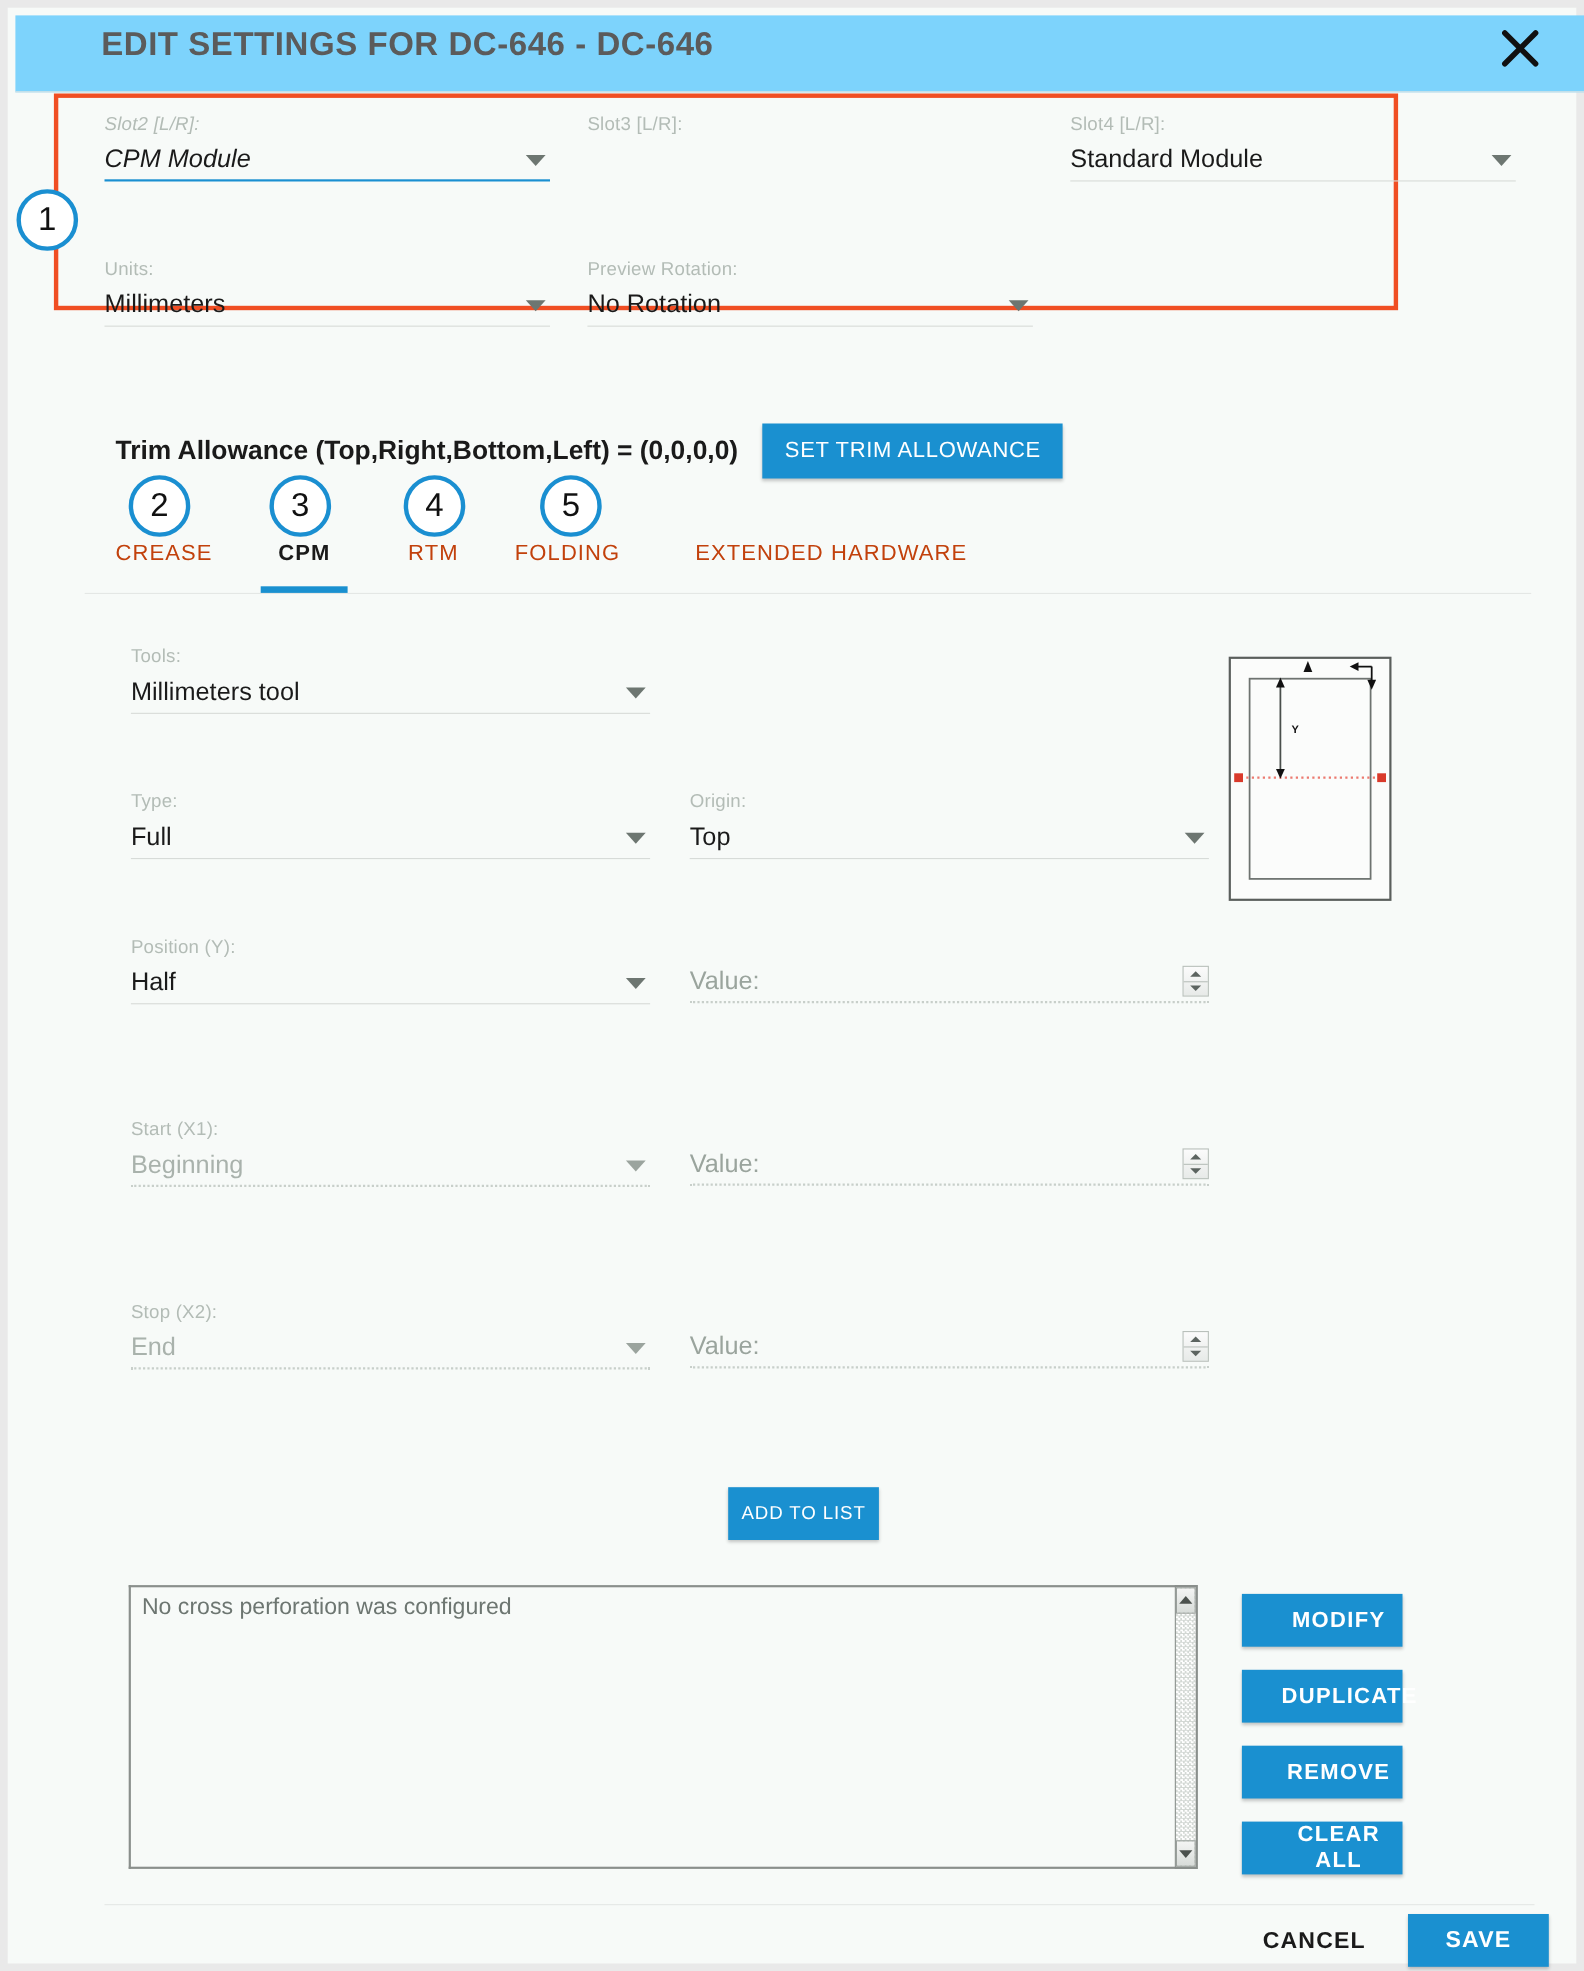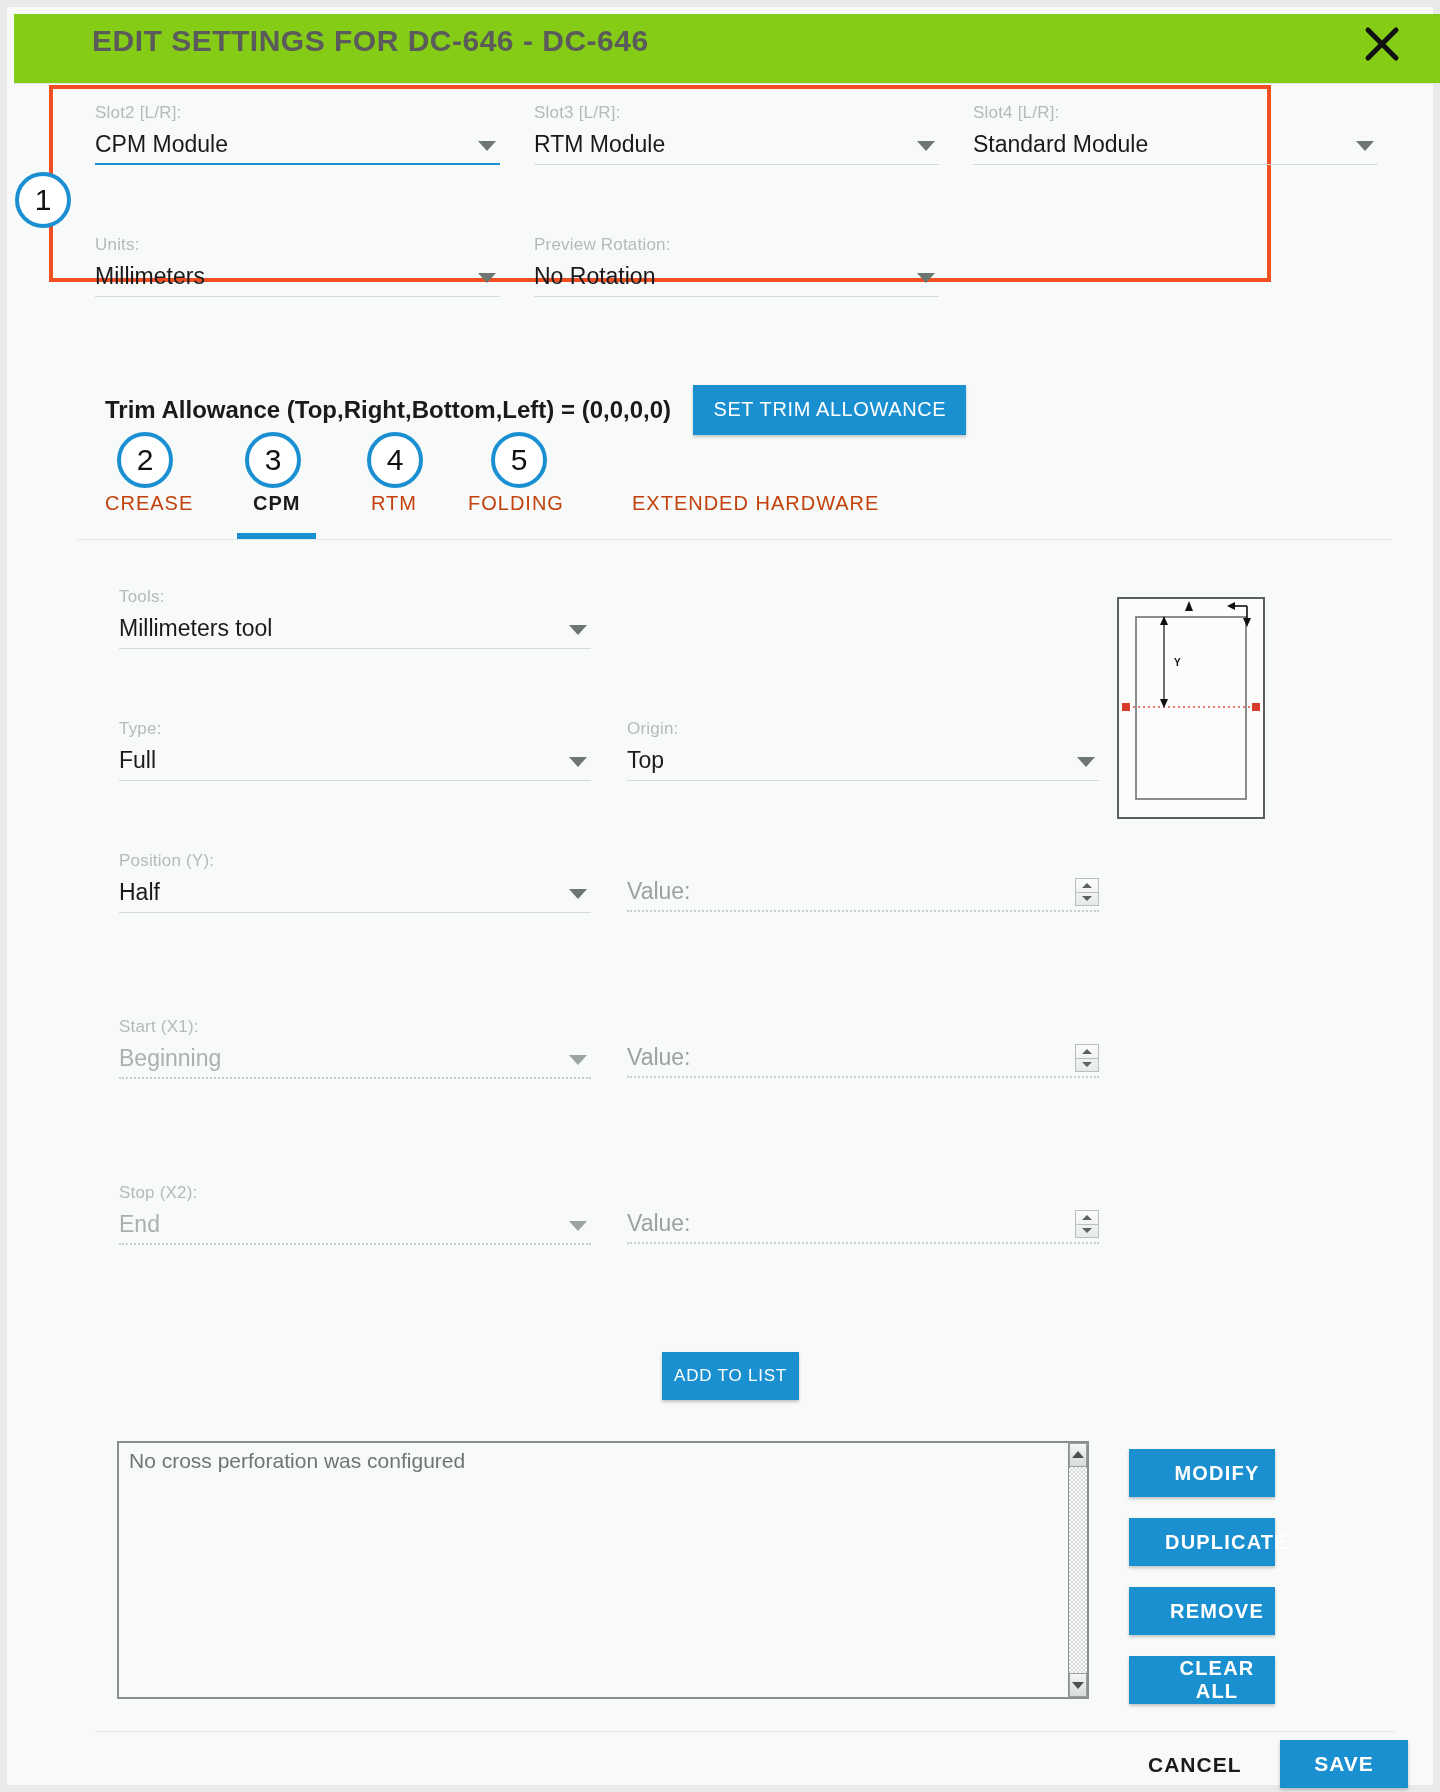--- a/index.html
+++ b/index.html
@@ -13,21 +13,21 @@
   }
   
   #frame {
     position:absolute; left:0; top:0; width:1440px; height:1792px;
     border:7px solid #e9e9e9;
     background:#f7faf8;
   }
   
   #header {
     position:absolute; left:7px; top:7px; width:1426px; height:70px;
-    background:#84cc16;
+    background:#7dd3fc;
     border-bottom:1px solid #e2e5e3;
   }
   #dlg-title {
     position:absolute; left:78px; top:10px;
     font-size:30px; font-weight:bold; letter-spacing:.5px;
     color:#5b5b5b;
     font-family:"Liberation Sans", sans-serif;
   }
   #close-btn {
     position:absolute; right:36px; top:8px;
@@ -226,34 +226,30 @@
     <div id="close-btn">
       <svg width="44" height="44" viewBox="0 0 44 44" aria-hidden="true">
         <line x1="8" y1="8" x2="36" y2="36" stroke="#111" stroke-width="5" stroke-linecap="round"></line>
         <line x1="36" y1="8" x2="8" y2="36" stroke="#111" stroke-width="5" stroke-linecap="round"></line>
       </svg>
     </div>
   </div>
 
   <div id="annot-box"></div>
 
-  <div class="field" style="left:88px; top:96px; width:405px;">
+  <div class="field" style="left:88px; top:96px; width:405px;font-style:italic;">
     <span class="fld-label">Slot2 [L/R]:</span>
     <div class="fld-ctl active">
       <span class="fld-val">CPM Module</span>
       <span class="caret"></span>
     </div>
   </div>
 
   <div class="field" style="left:527px; top:96px; width:405px;">
     <span class="fld-label">Slot3 [L/R]:</span>
-    <div class="fld-ctl">
-      <span class="fld-val">RTM Module</span>
-      <span class="caret"></span>
-    </div>
   </div>
 
   <div class="field" style="left:966px; top:96px; width:405px;">
     <span class="fld-label">Slot4 [L/R]:</span>
     <div class="fld-ctl">
       <span class="fld-val">Standard Module</span>
       <span class="caret"></span>
     </div>
   </div>
 

